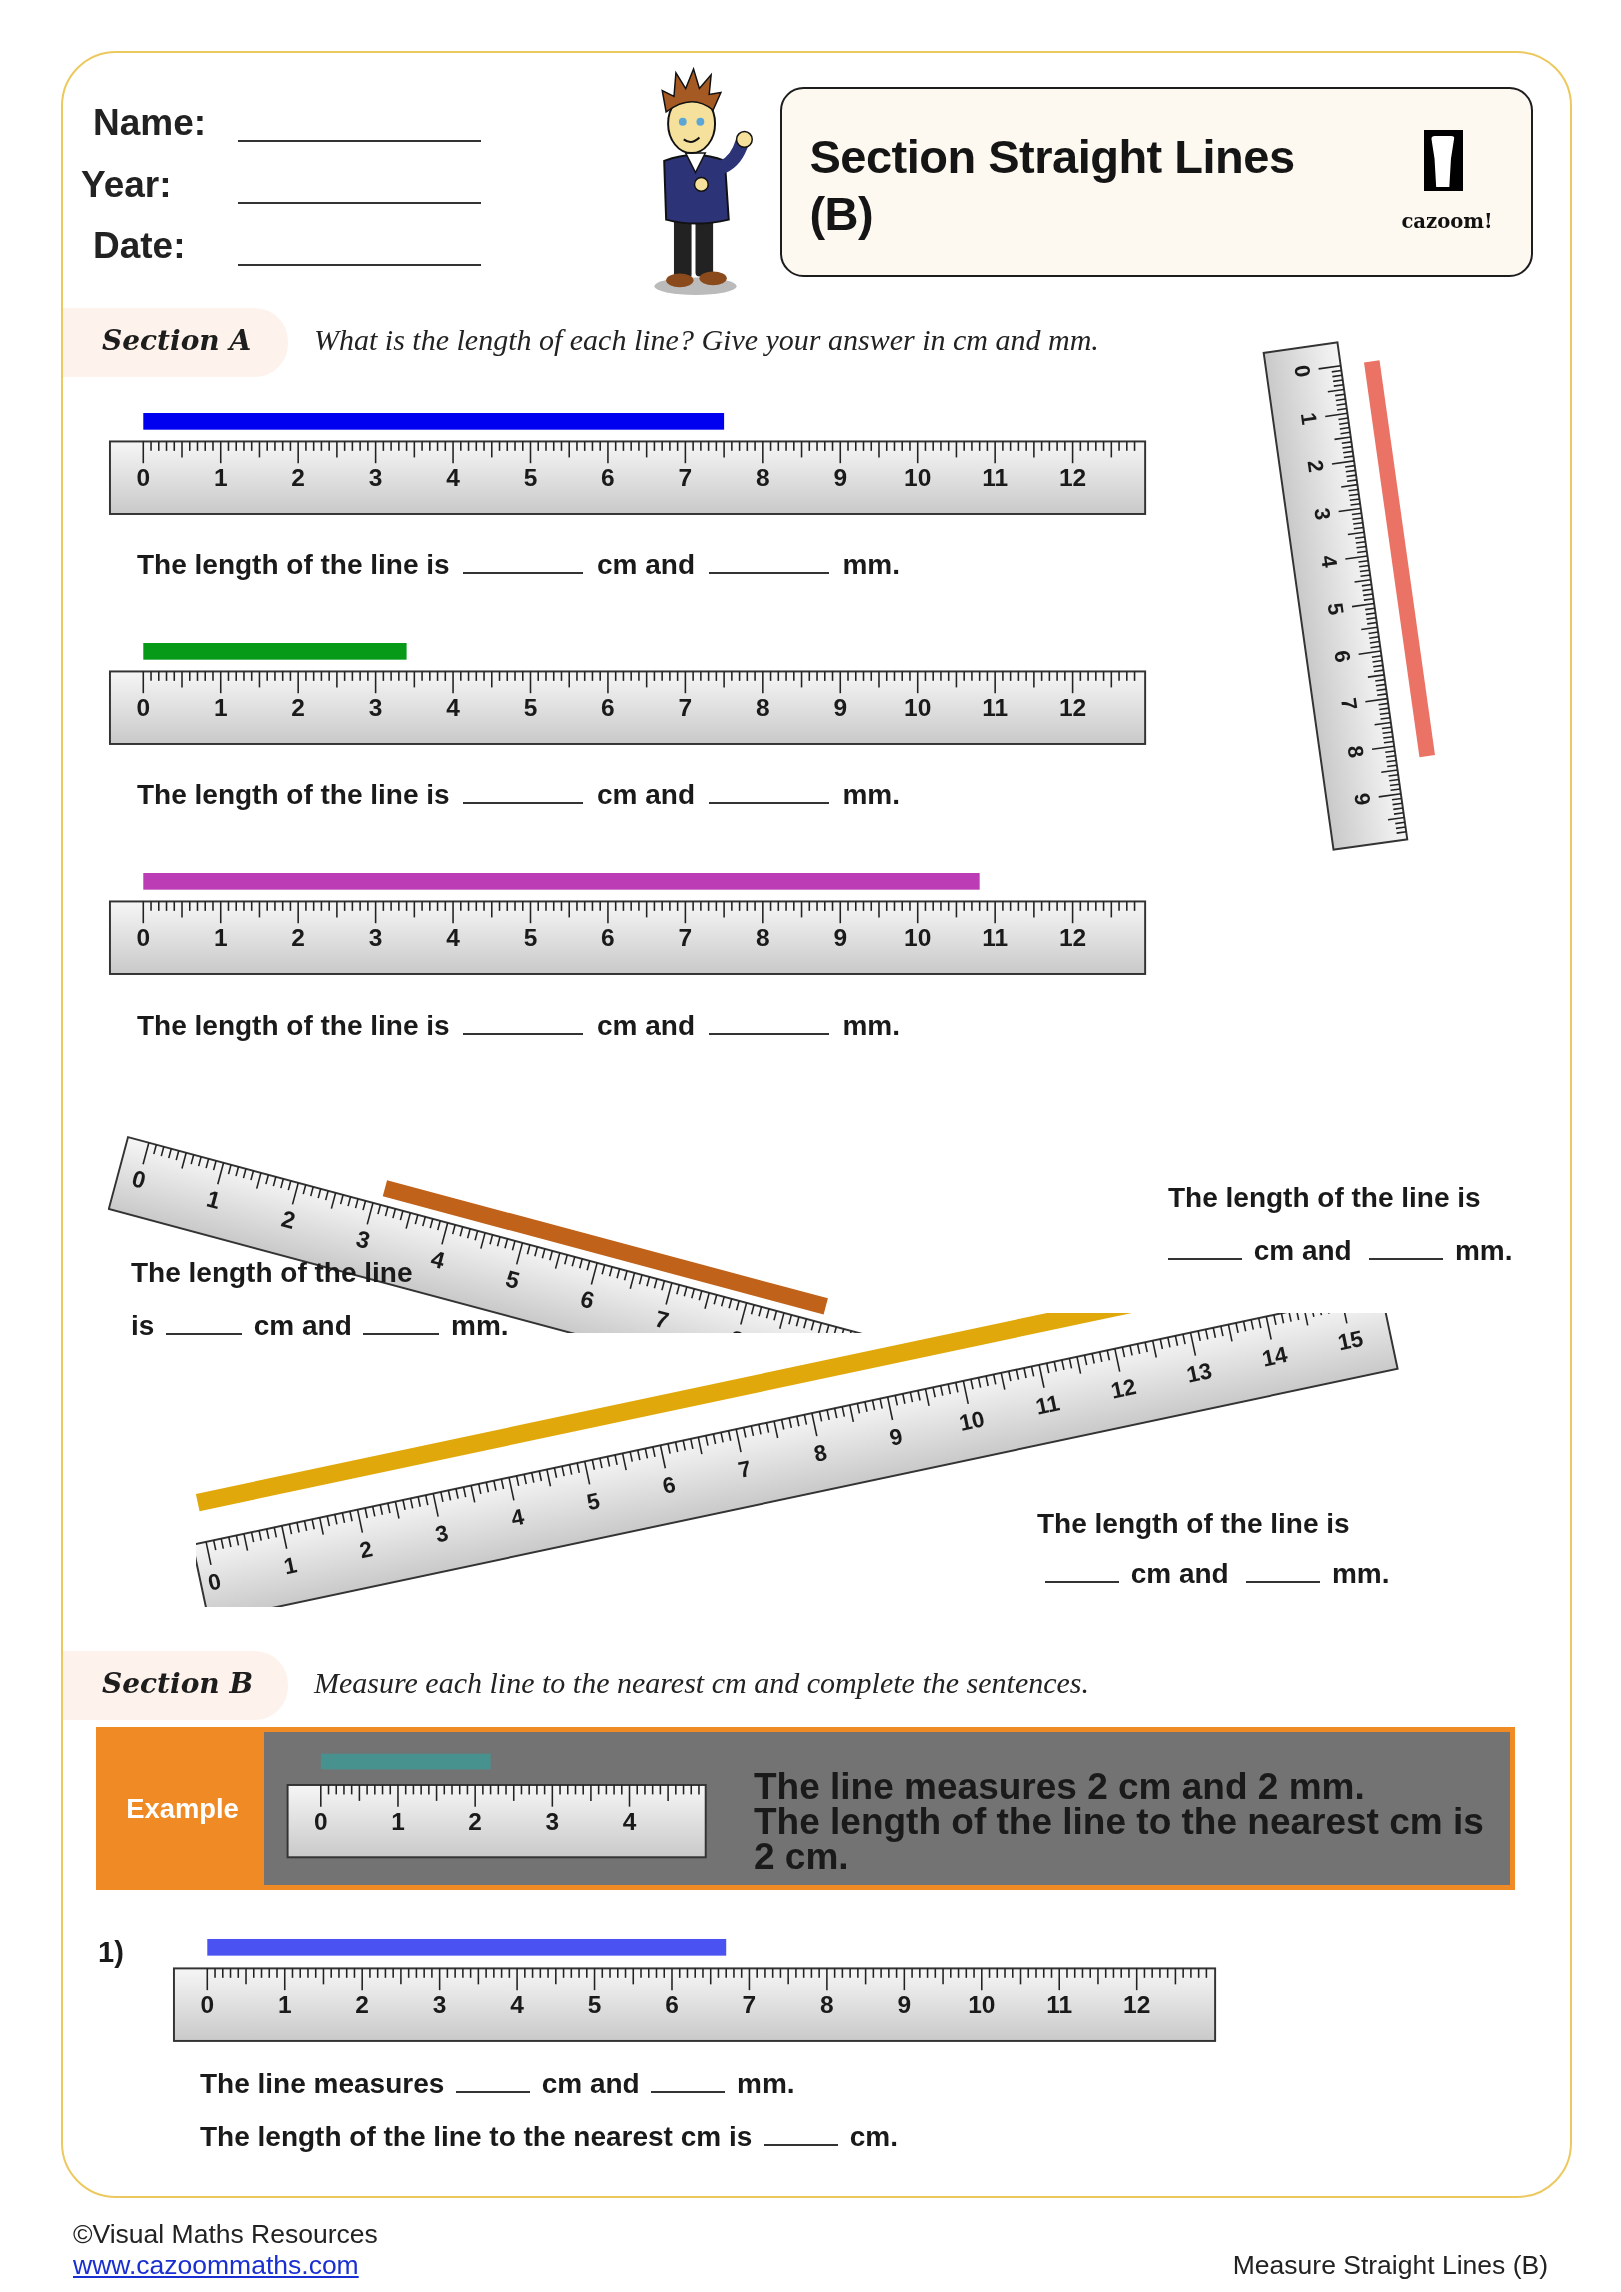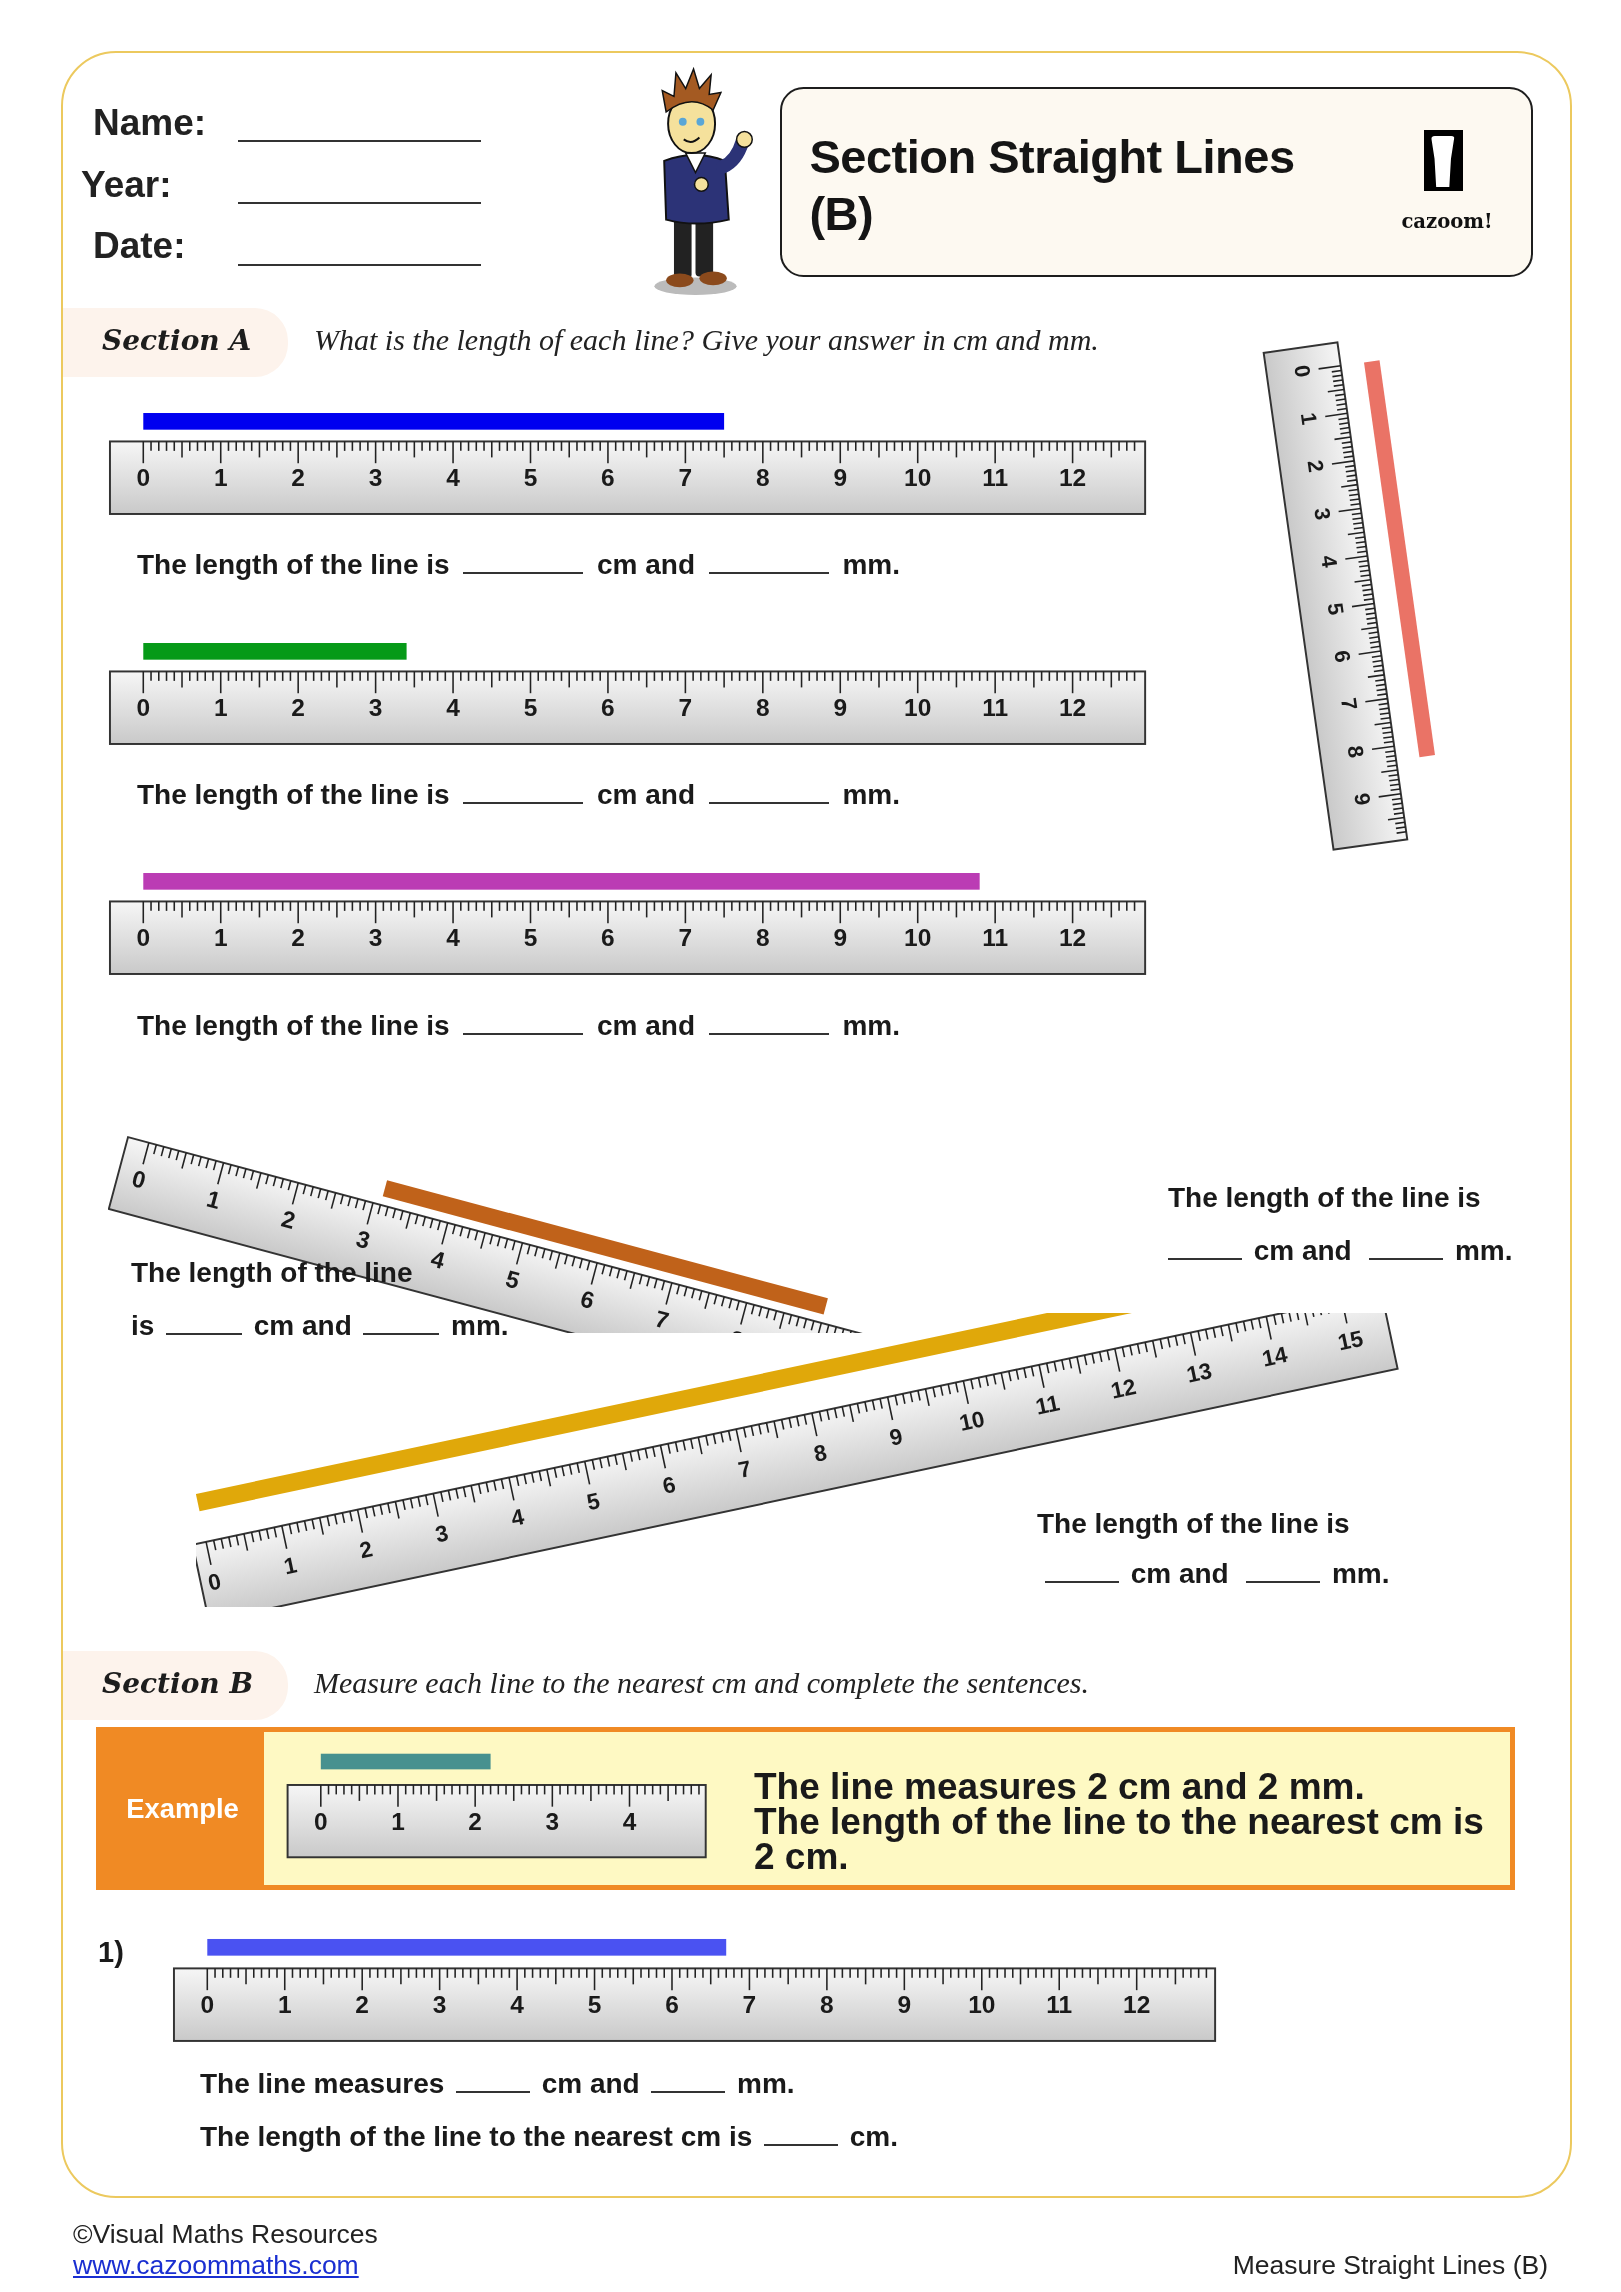--- a/index.html
+++ b/index.html
@@ -52,21 +52,21 @@
   }
 
   .sentence { position: absolute; font-size: 28px; font-weight: bold; color: #1a1a1a; white-space: nowrap; line-height: 35px; }
   .blank { display: inline-block; border-bottom: 2px solid #333; height: 27.4px; vertical-align: baseline; }
 
   svg text { font-family: "Liberation Sans", sans-serif; }
 
   
   .example-box {
     position: absolute; left: 96px; top: 1727px; width: 1419px; height: 163px;
-    border: 5.9px solid #f08a24; background: #fef9c3;
+    border: 5.9px solid #f08a24; background: #737373;
   }
   .example-tab {
     position: absolute; left: 0; top: 0; width: 163px; height: 100%; background: #f08a24;
     display: flex; align-items: center; justify-content: center;
   }
   .example-tab span { color: #fff; font-weight: bold; font-size: 27.4px; }
   .example-text { position: absolute; left: 653px; top: 37px; font-size: 37px; font-weight: bold; line-height: 35px; color: #1a1a1a; }
 
   .footer { position: absolute; font-size: 26.5px; color: #222; }
   .footer a { color: #1a2fd1; text-decoration: underline; }

